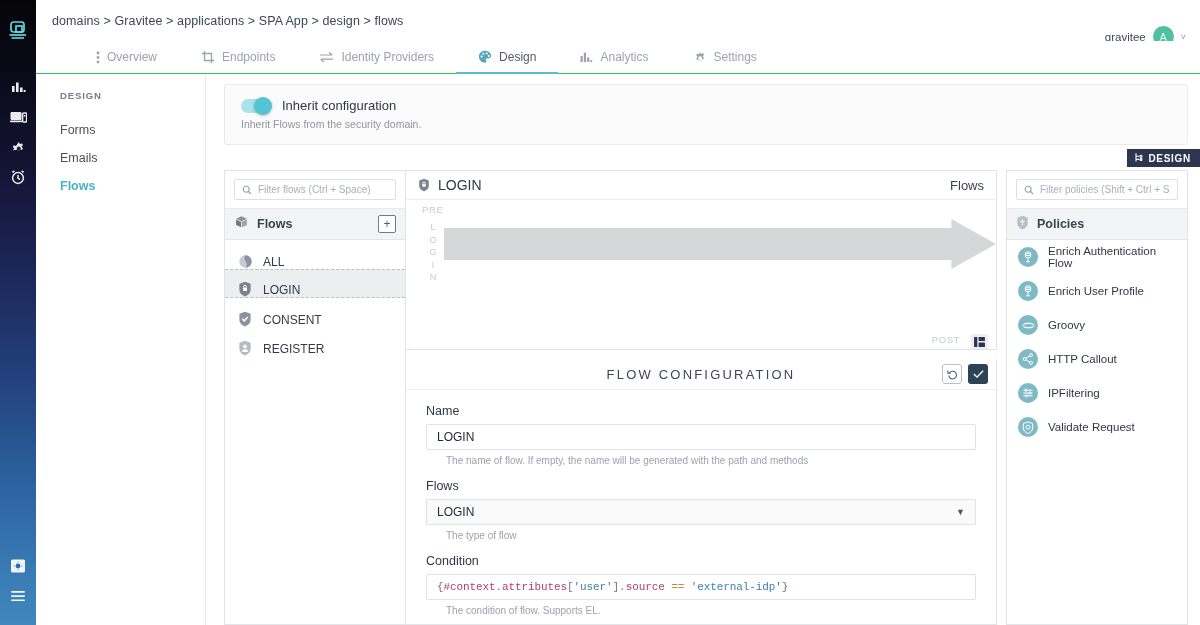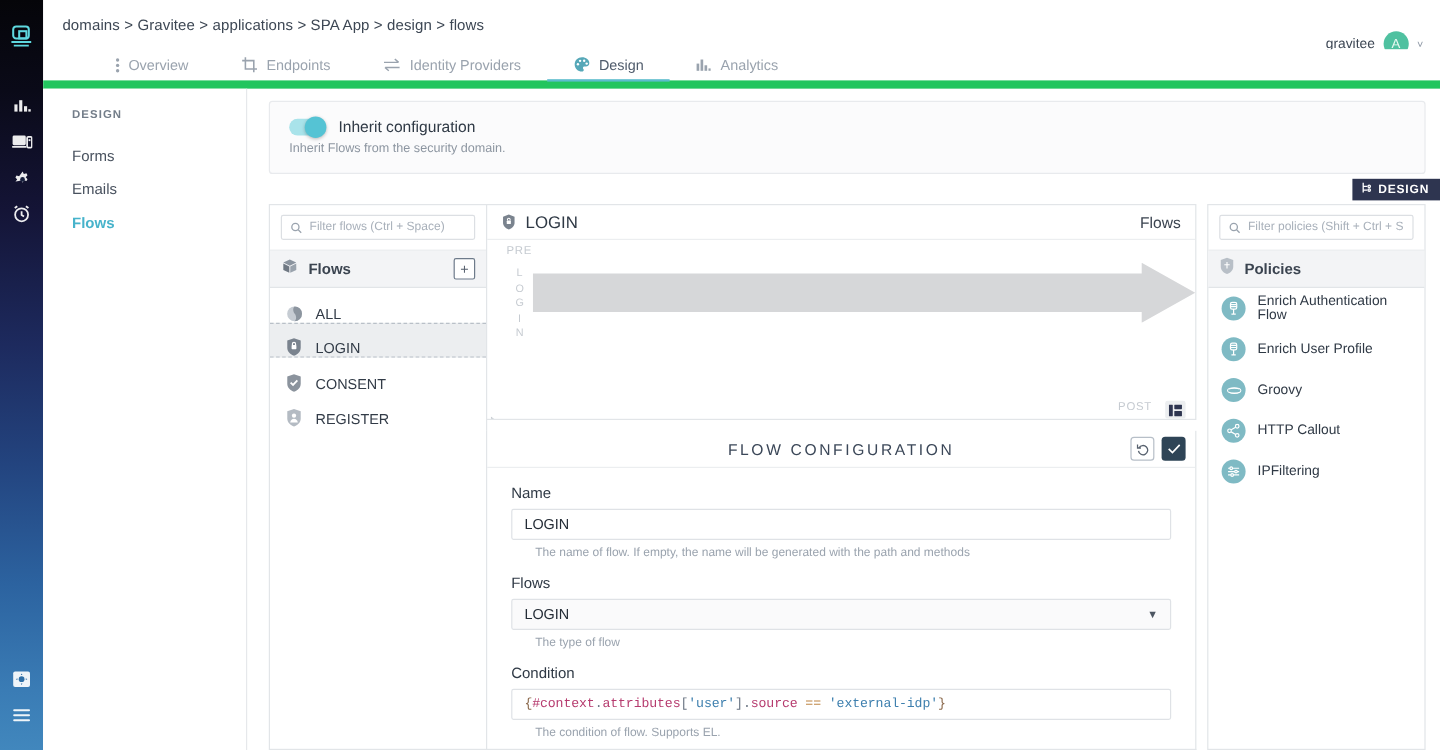--- a/index.html
+++ b/index.html
@@ -38,21 +38,21 @@
   .breadcrumb { font-size: 12.5px; color: #3d4754; letter-spacing: .1px; }
   .topbar-right { margin-left: auto; display: flex; align-items: center; gap: 7px; margin-top: 32px; }
   .user-name { font-size: 11.5px; color: #3d4754; }
   .avatar { width: 21px; height: 21px; border-radius: 50%; background: #4fc1a0;
             color: #eafaf3; font-size: 11px; display: flex; align-items: center;
             justify-content: center; }
   .caret-down { font-size: 9px; color: #8b95a3; }
 
   
   .tabs { height: 33px; flex: 0 0 33px; display: flex; align-items: stretch;
-          border-bottom: 7px solid #22c55e; padding-left: 38px; background: #fff; }
+          border-bottom: 1px solid #22c55e; padding-left: 38px; background: #fff; }
   .tab { display: flex; align-items: center; gap: 7px; padding: 0 22px;
          font-size: 12px; color: #9aa3ae; cursor: pointer; position: relative; }
   .tab .ico { display: flex; align-items: center; color: #9aa3ae; }
   .tab.active { color: #4f5b6b; }
   .tab.active .ico { color: #56a8b8; }
   .tab.active::after { content: ""; position: absolute; left: 0; right: 0; bottom: -1px;
                        height: 2px; background: #5bbccd; }
 
   
   .main { flex: 1 1 auto; display: flex; min-height: 0; background: #fff; }
@@ -309,20 +309,29 @@
           <svg width="13" height="12" viewBox="0 0 13 12" fill="currentColor">
             <rect x="0.5" y="5" width="2.2" height="6"></rect>
               <rect x="3.8" y="1.6" width="2.2" height="9.4"></rect>
             <rect x="7.1" y="6.4" width="2.2" height="4.6"></rect>
               <rect x="10.4" y="9" width="1.8" height="2"></rect>
           </svg>
         </span>
         <span>Analytics</span>
       </div>
 
+      <div class="tab">
+        <span class="ico">
+          <svg width="14" height="14" viewBox="0 0 16 16" fill="currentColor">
+            <path d="M8 0.6l1.1 2.1 2.3-.6 1 1.7-1.6 1.8 1.6 1.8-1 1.7-2.3-.6L8 11.1 6.9 9l-2.3.6-1-1.7 1.6-1.8L3.6 4.3l1-1.7 2.3.6z" transform="translate(0,1.6) scale(1.02)"></path>
+            <circle cx="8.2" cy="9.3" r="2.2" fill="#ffffff"></circle>
+          </svg>
+        </span>
+        <span>Settings</span>
+      </div>
     </div>
 
     <div class="main">
 
       <div class="subnav">
         <div class="subnav-title">DESIGN</div>
         <div class="subnav-item">Forms</div>
         <div class="subnav-item">Emails</div>
         <div class="subnav-item active">Flows</div>
       </div>
@@ -578,19 +587,28 @@
                 <svg width="12" height="12" viewBox="0 0 12 12" fill="none" stroke="#ffffff" stroke-width="1">
                   <path d="M1.4 3.2h9.2M1.4 6h9.2M1.4 8.8h9.2"></path>
                   <circle cx="4" cy="3.2" r="1.1" fill="#7fbac4"></circle>
                   <circle cx="8" cy="6" r="1.1" fill="#7fbac4"></circle>
                   <circle cx="4.8" cy="8.8" r="1.1" fill="#7fbac4"></circle>
                 </svg>
               </span>
               <span>IPFiltering</span>
             </div>
 
+            <div class="policy-item">
+              <span class="policy-ic">
+                <svg width="12" height="13" viewBox="0 0 12 13" fill="none" stroke="#ffffff" stroke-width="1">
+                  <path d="M6 .9l4.6 1.6v4.6c0 2.6-2.2 4.6-4.6 5.4-2.4-.8-4.6-2.8-4.6-5.4V2.5z"></path>
+                  <circle cx="6" cy="6.2" r="2"></circle>
+                </svg>
+              </span>
+              <span>Validate Request</span>
+            </div>
           </div>
 
         </div>
       </div>
     </div>
   </div>
 </div>
 
 </body></html>

